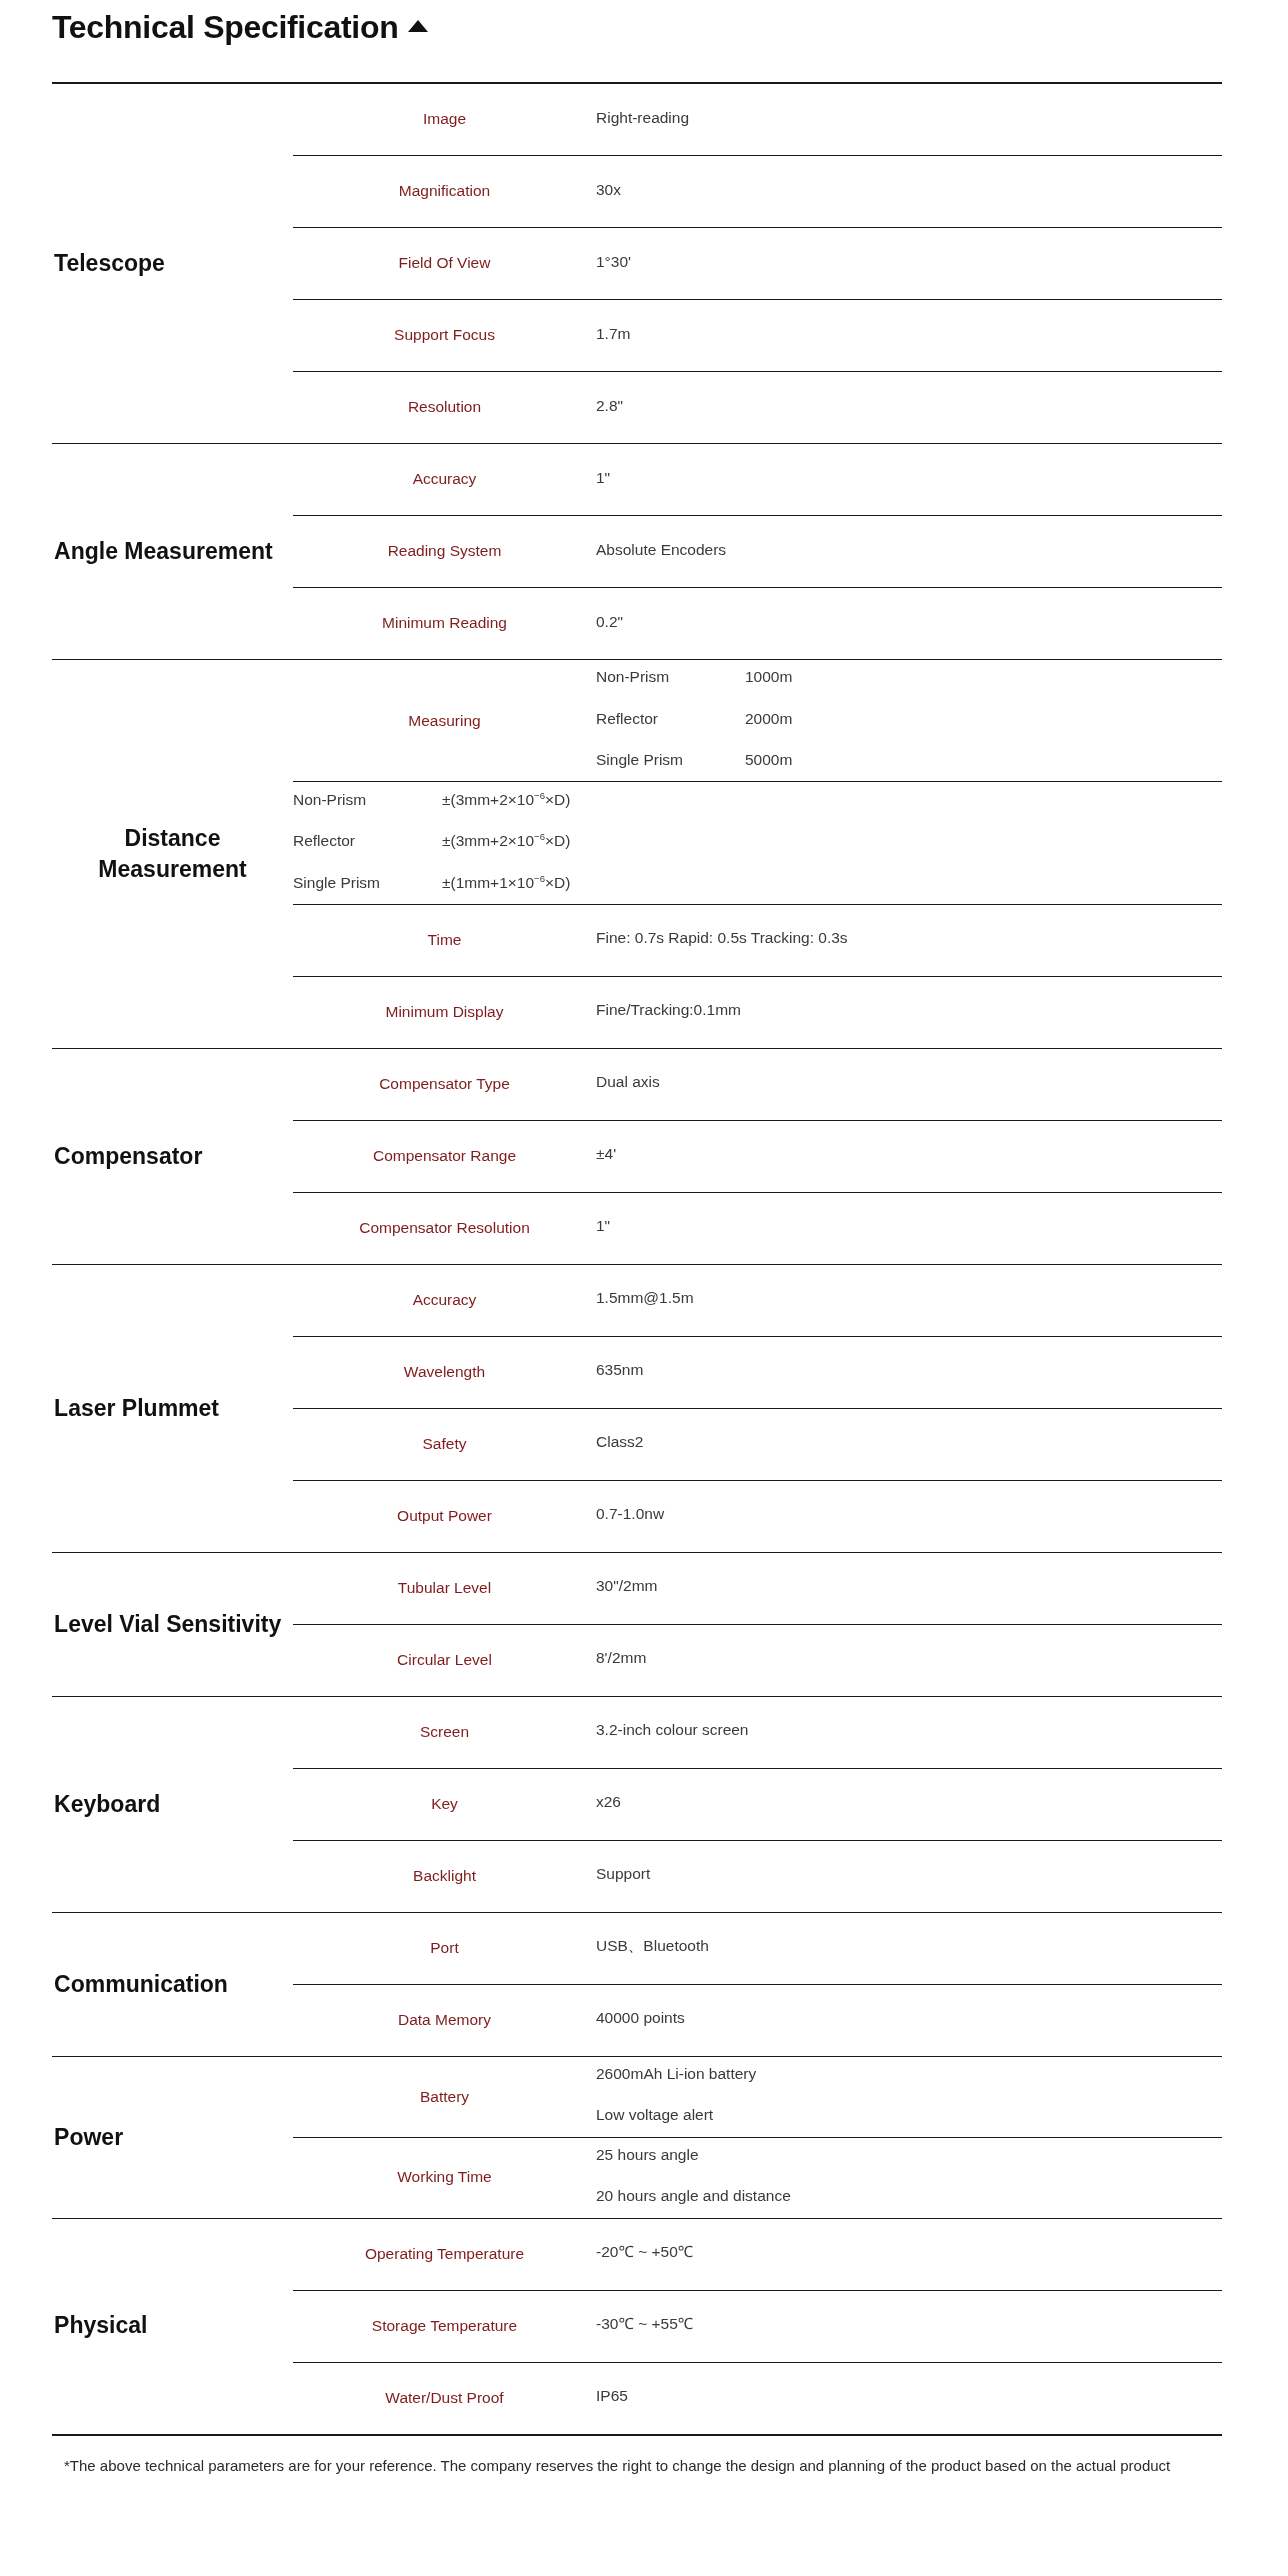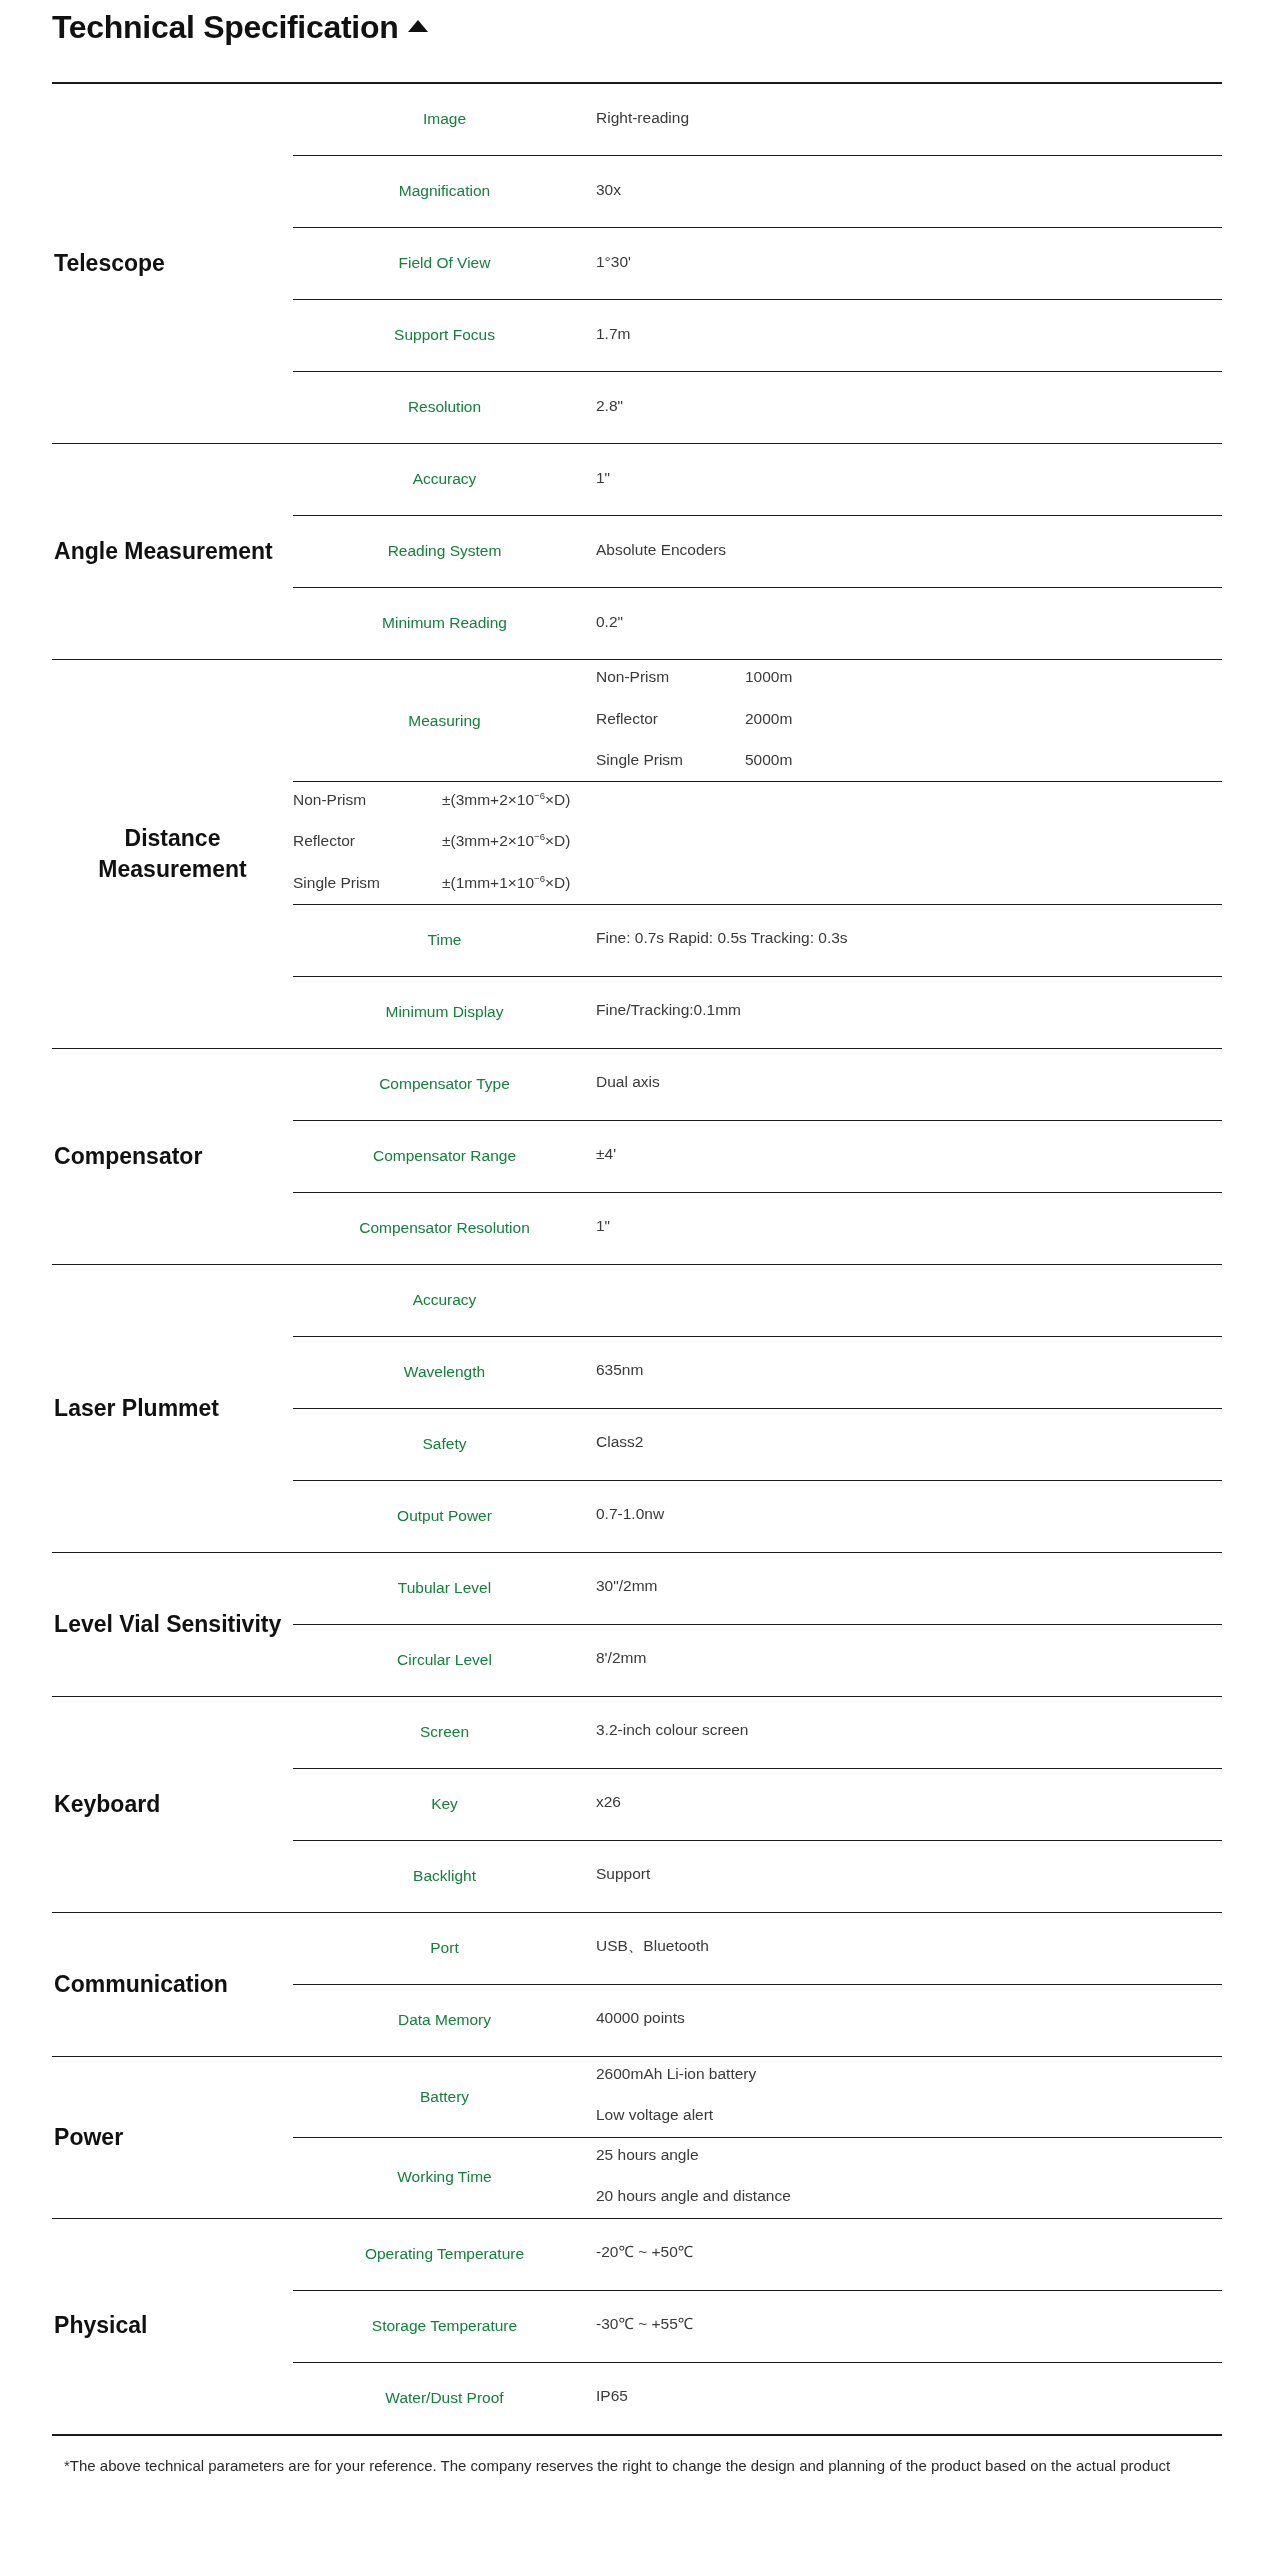--- a/index.html
+++ b/index.html
@@ -108,21 +108,21 @@
     border-top: 1.5px solid #1a1a1a;
   }
 
   .row-label {
     width: 303px;
     flex: 0 0 303px;
     display: flex;
     align-items: center;
     justify-content: center;
     font-size: 15.5px;
-    color: #15803d;
+    color: #7f1d1d;
     text-align: center;
     box-sizing: border-box;
     padding: 5.2px 6.2px;
     line-height: 1.3;
   }
 
   .row-value {
     flex: 1 1 auto;
     display: flex;
     flex-direction: column;
@@ -363,20 +363,25 @@
           </div>
         </div>
         <div class="group-sep"></div>
         <div class="group">
           <div class="cat-cell">
             <div class="cat-label">Laser Plummet</div>
           </div>
           <div class="rows-cell">
             <div class="spec-row">
               <div class="row-label">Accuracy</div>
+              <div class="row-value">
+                <div class="val-line">
+                  <span class="val-plain">1.5mm@1.5m</span>
+                </div>
+              </div>
             </div>
             <div class="spec-row">
               <div class="row-label">Wavelength</div>
               <div class="row-value">
                 <div class="val-line">
                   <span class="val-plain">635nm</span>
                 </div>
               </div>
             </div>
             <div class="spec-row">

